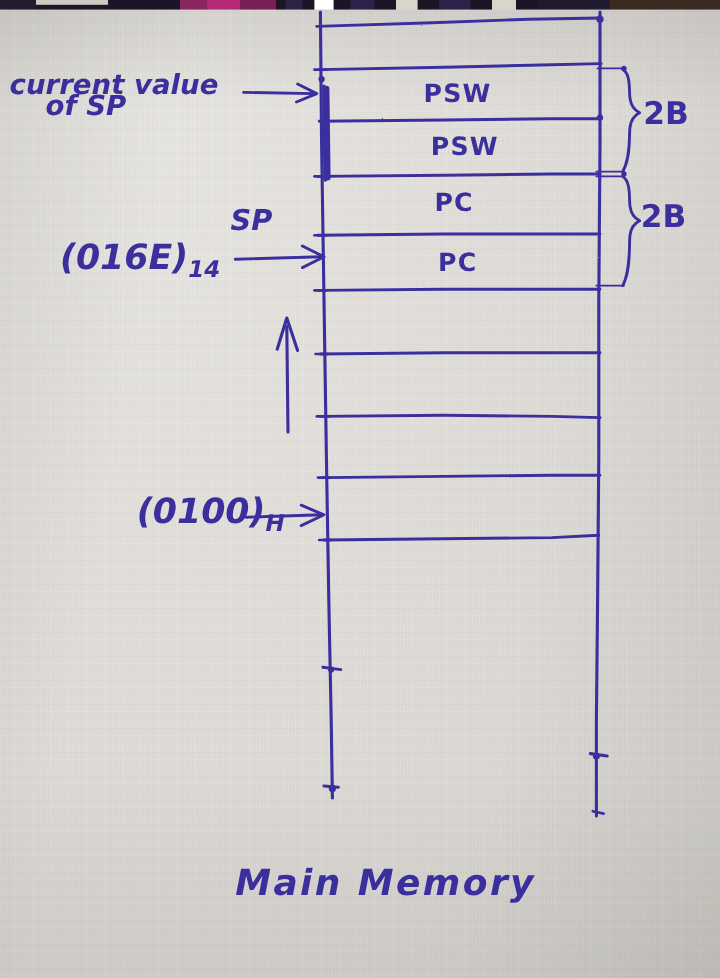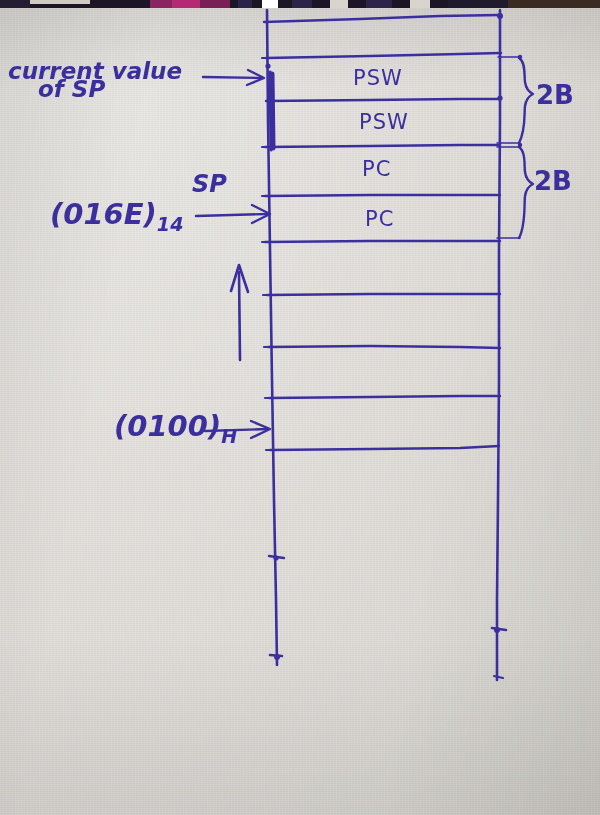--- a/index.html
+++ b/index.html
@@ -61,21 +61,21 @@
     font-family: "DejaVu Sans", sans-serif;
     font-style: italic;
     font-weight: 600;
     white-space: nowrap;
     line-height: 1;
   }
   .cell-label {
     position: absolute;
     color: #3b2f9e;
     font-family: "DejaVu Sans", sans-serif;
-    font-weight: 400;
+    font-weight: 700;
     font-size: 21px;
     letter-spacing: 1px;
     line-height: 1;
     white-space: nowrap;
   }
   .sub { font-size: 0.66em; vertical-align: -0.35em; }
 </style>
 </head>
 <body>
 
@@ -222,15 +222,16 @@
     </div>
 
     <div class="cell-label" style="left:353px; top:68px;">PSW</div>
     <div class="cell-label" style="left:359px; top:112px;">PSW</div>
     <div class="cell-label" style="left:362px; top:159px;">PC</div>
     <div class="cell-label" style="left:365px; top:209px;">PC</div>
 
     <div class="hw" style="left:536px; top:82px; font-size:26px; font-style:normal;">2B</div>
     <div class="hw" style="left:534px; top:168px; font-size:26px; font-style:normal;">2B</div>
 
+    <div class="hw" style="left:196px; top:722px; font-size:30px; letter-spacing:2px;">Main Memory</div>
 
   </div>
 </div>
 
 </body></html>

